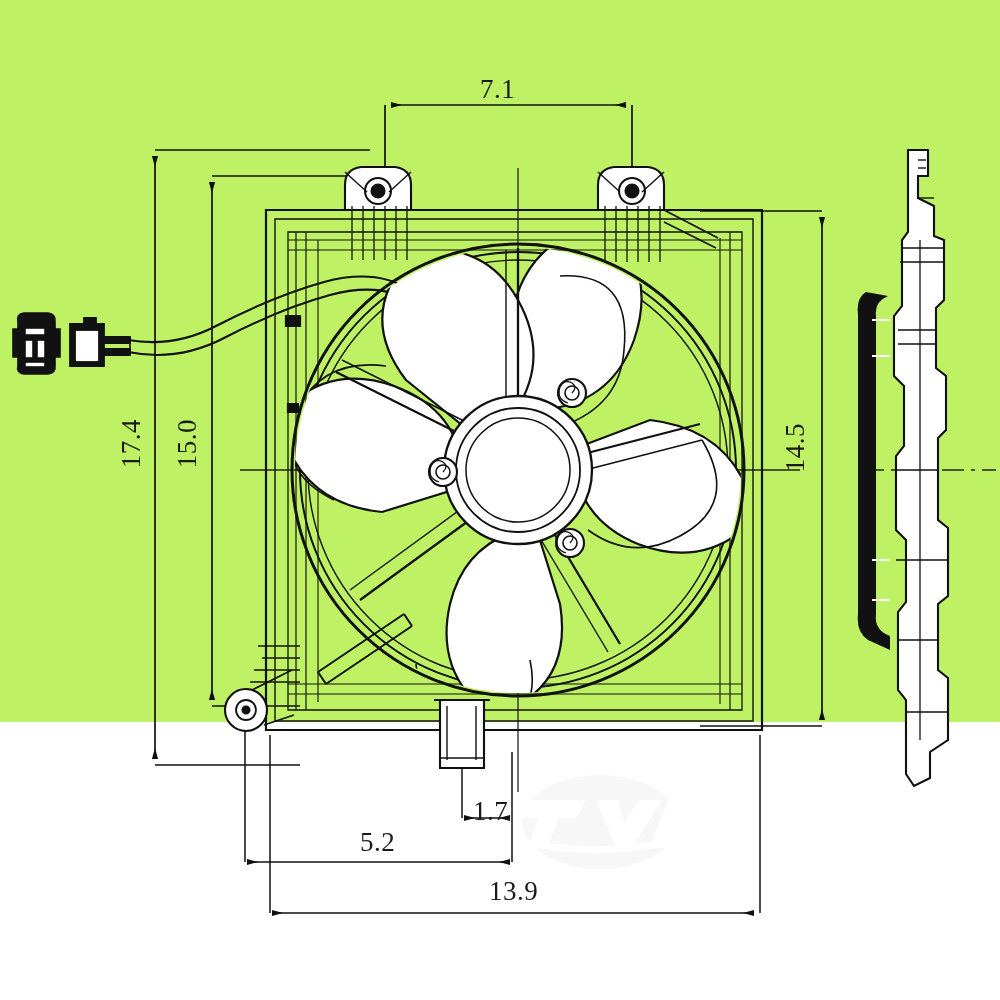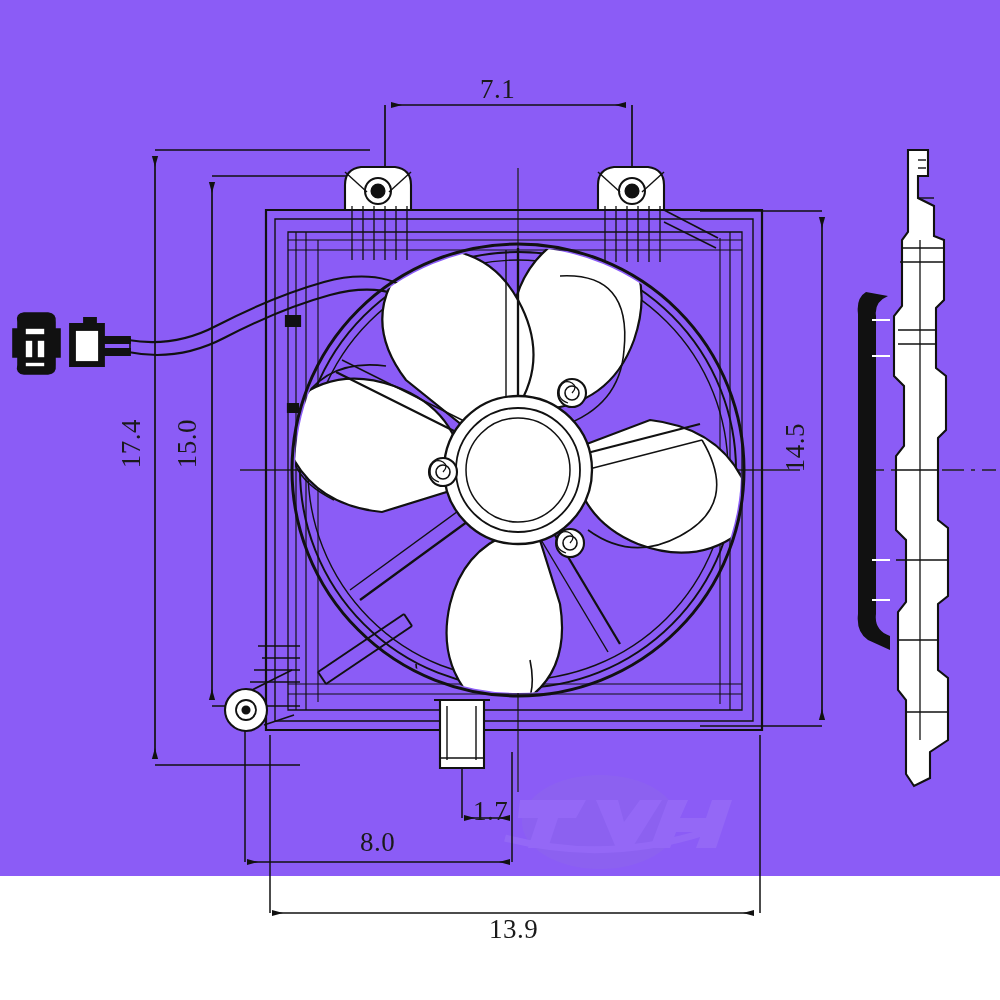--- a/index.html
+++ b/index.html
@@ -2,21 +2,21 @@
 <html><head>
 <meta charset="utf-8">
 <title>Radiator Cooling Fan Assembly — Dimensioned Drawing</title>
 <style>
   html,body{margin:0;padding:0;background:#ffffff;}
   body{
     width:1000px;height:1000px;overflow:hidden;
     font-family:"Liberation Sans", sans-serif;
     color:#111;
   }
-  #stage{position:relative;width:1000px;height:876px;background:#8b5cf6;}
+  #stage{position:relative;width:1000px;height:722px;background:#bef264;}
   #stage svg{position:absolute;left:0;top:0;}
   .dim-label{
     position:absolute;
     font-family:"Liberation Serif", serif;
     font-size:27px;
     color:#1a1a1a;
     letter-spacing:0.5px;
     white-space:nowrap;
     user-select:none;
   }
@@ -302,17 +302,17 @@
   <div class="dim-label" style="left:480px;top:74px;">7.1</div>
 
   <div class="dim-label rot" style="left:96px;top:428px;width:70px;text-align:center;">17.4</div>
 
   <div class="dim-label rot" style="left:152px;top:428px;width:70px;text-align:center;">15.0</div>
 
   <div class="dim-label rot" style="left:760px;top:432px;width:70px;text-align:center;">14.5</div>
 
   <div class="dim-label" style="left:473px;top:782px;margin-top:14px;">1.7</div>
 
-  <div class="dim-label" style="left:360px;top:827px;">8.0</div>
-
-  <div class="dim-label" style="left:489px;top:876px;margin-top:38px;">13.9</div>
+  <div class="dim-label" style="left:360px;top:827px;">5.2</div>
+
+  <div class="dim-label" style="left:489px;top:876px;">13.9</div>
 
 </div>
 
 </body></html>

